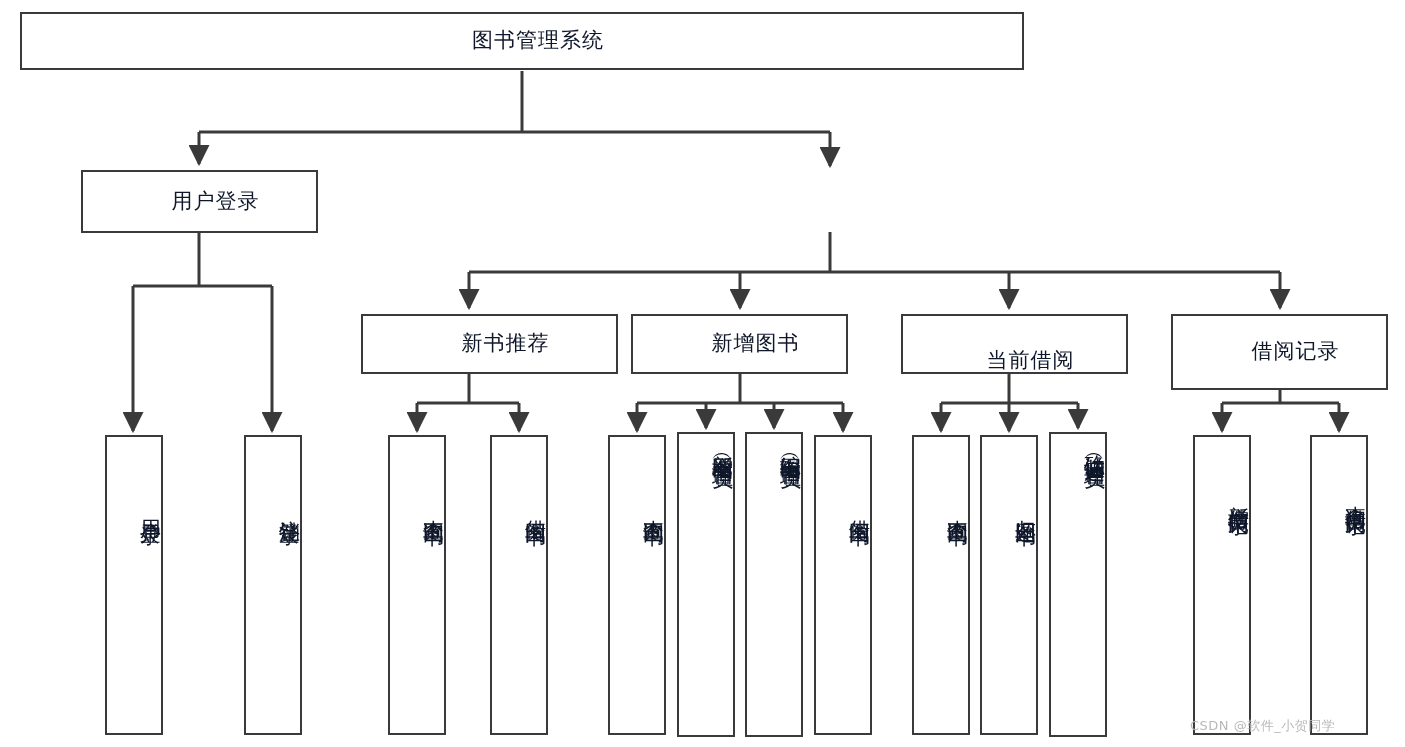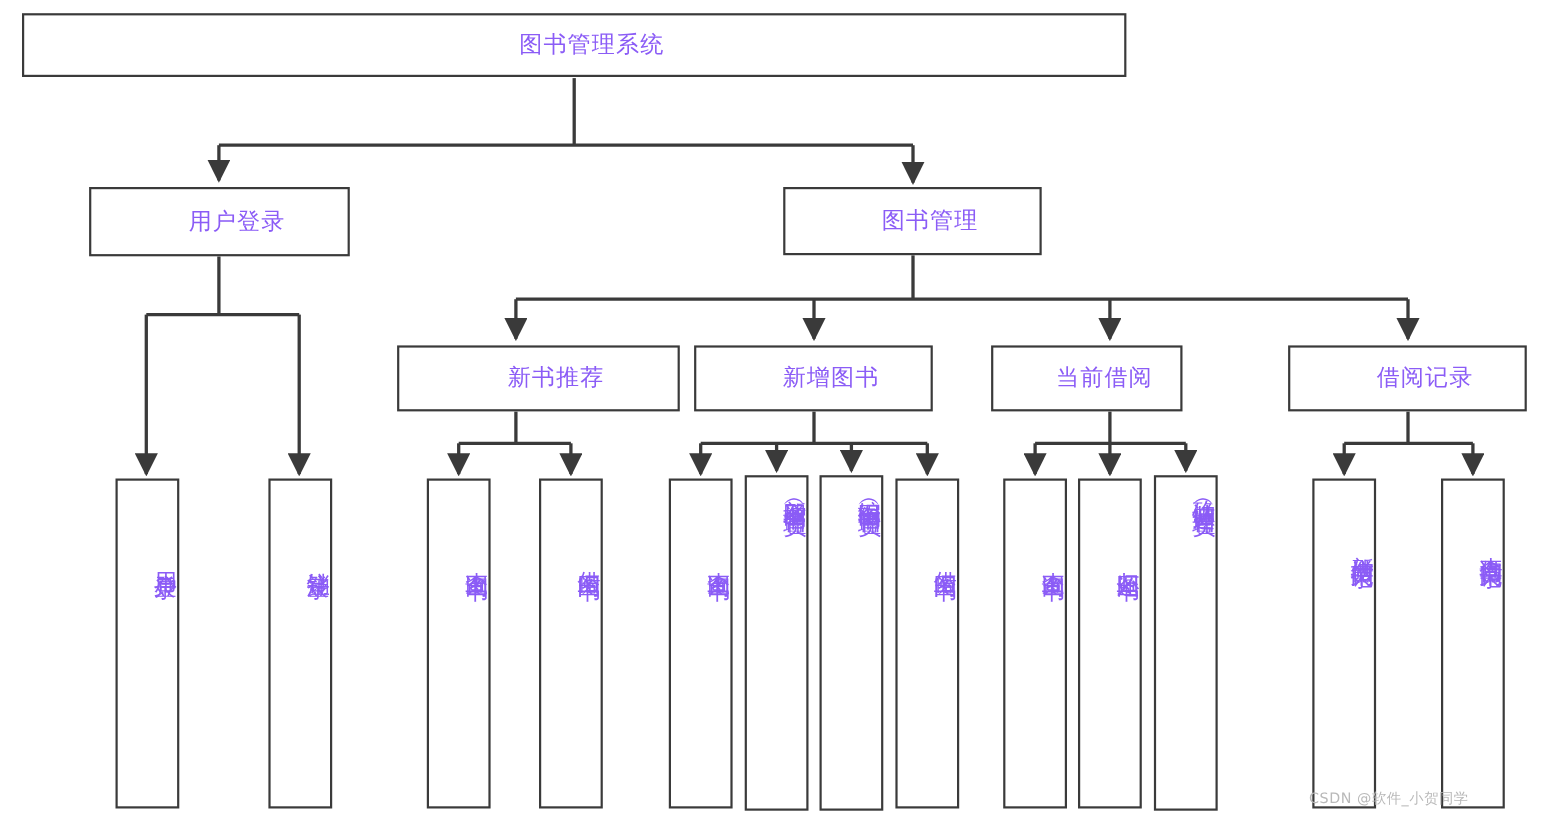--- a/index.html
+++ b/index.html
@@ -27,21 +27,21 @@
     pointer-events: none;
   }
   .node {
     position: absolute;
     box-sizing: border-box;
     background: #ffffff;
     border: 2px solid #3a3a3a;
     display: flex;
     align-items: center;
     justify-content: center;
-    color: #8b5cf6;
+    color: #0f172a;
     padding-left: 32px;
   }
   .node-h .label {
     font-size: 21px;
     letter-spacing: 1px;
     line-height: 1.1;
     white-space: nowrap;
   }
   .node-v {
     align-items: flex-start;
@@ -125,34 +125,31 @@
     </g>
   </svg>
 
   <div class="node node-h" style="left:20px; top:12px; width:1004px; height:58px;">
     <span class="label">图书管理系统</span>
   </div>
 
   <div class="node node-h" style="left:81px; top:170px; width:237px; height:63px;">
     <span class="label">用户登录</span>
   </div>
-  <div class="node node-h" style="left:712px; top:170px; width:235px; height:62px;">
-    <span class="label">图书管理</span>
-  </div>
 
   <div class="node node-h" style="left:361px; top:314px; width:257px; height:60px;">
     <span class="label">新书推荐</span>
   </div>
   <div class="node node-h" style="left:631px; top:314px; width:217px; height:60px;">
     <span class="label">新增图书</span>
   </div>
-  <div class="node node-h" style="left:901px; top:314px; width:174px; height:60px;">
+  <div class="node node-h" style="left:901px; top:314px; width:227px; height:60px;align-items:flex-end;">
     <span class="label">当前借阅</span>
   </div>
-  <div class="node node-h" style="left:1171px; top:314px; width:217px; height:60px;">
+  <div class="node node-h" style="left:1171px; top:314px; width:217px; height:76px;">
     <span class="label">借阅记录</span>
   </div>
 
   <div class="node node-v mid" style="left:105px; top:435px; width:58px; height:300px;">
     <span class="label">用户登录</span>
   </div>
   <div class="node node-v mid" style="left:244px; top:435px; width:58px; height:300px;">
     <span class="label">注销登录</span>
   </div>
 

